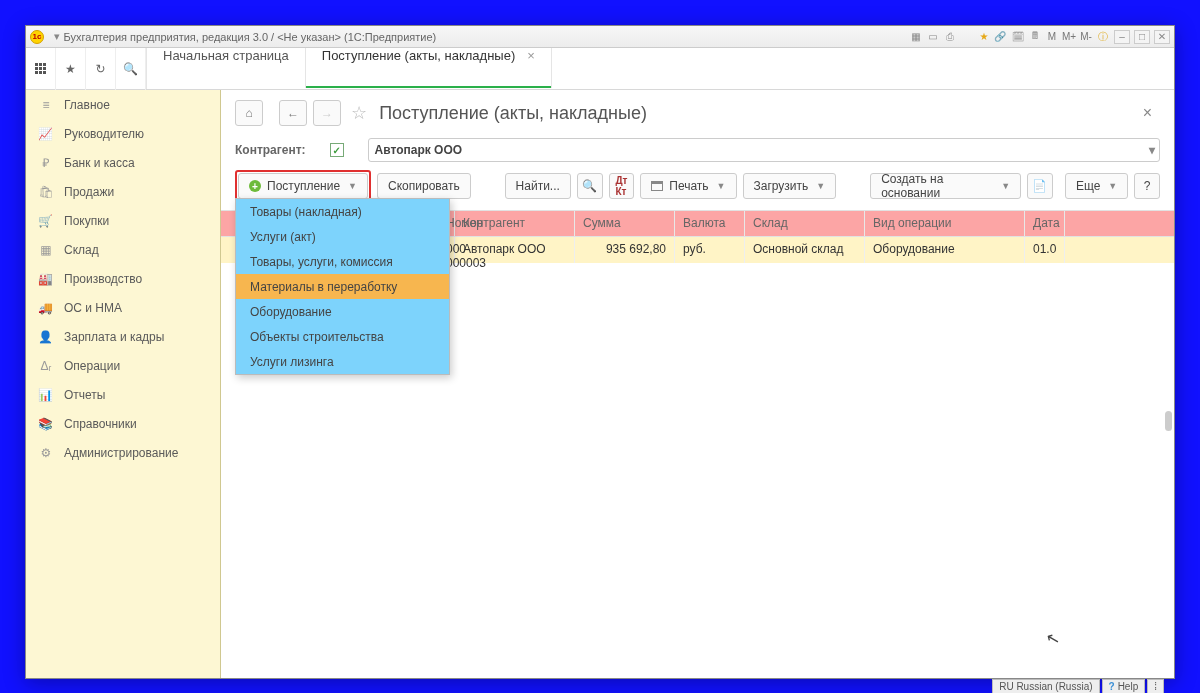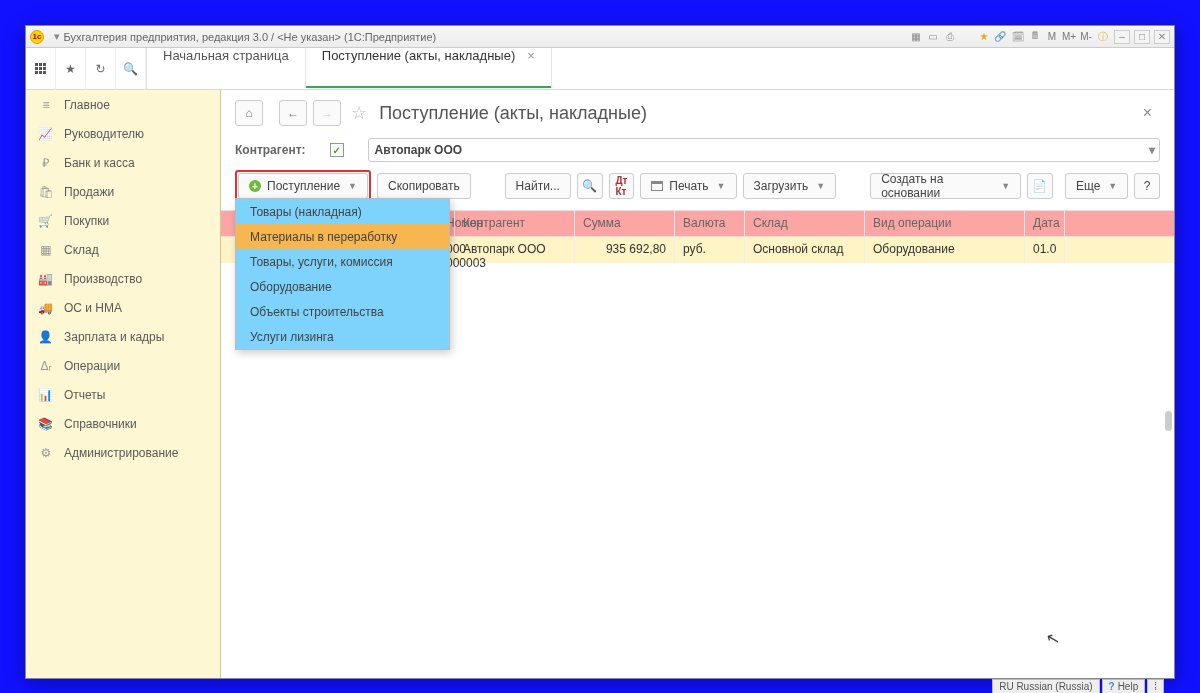--- a/index.html
+++ b/index.html
@@ -237,22 +237,23 @@
                 <span class="caret">▼</span>
               </div>
           <div class="btn sq">
                 <span>?</span>
               </div>
         </div>
 
         <div class="dropdown-pos">
           <div class="dropdown">
             <div class="dd-item">Товары (накладная)</div>
+            <div class="dd-item">Услуги (акт)</div>
+            <div class="dd-item">Товары, услуги, комиссия</div>
             <div class="dd-item hover">Материалы в переработку</div>
-            <div class="dd-item">Товары, услуги, комиссия</div>
             <div class="dd-item">Оборудование</div>
             <div class="dd-item">Объекты строительства</div>
             <div class="dd-item">Услуги лизинга</div>
           </div>
         </div>
       </div>
 
       <div class="table-wrap">
         <div class="thead">
           <div class="th th-start c-numh">Номер</div>

